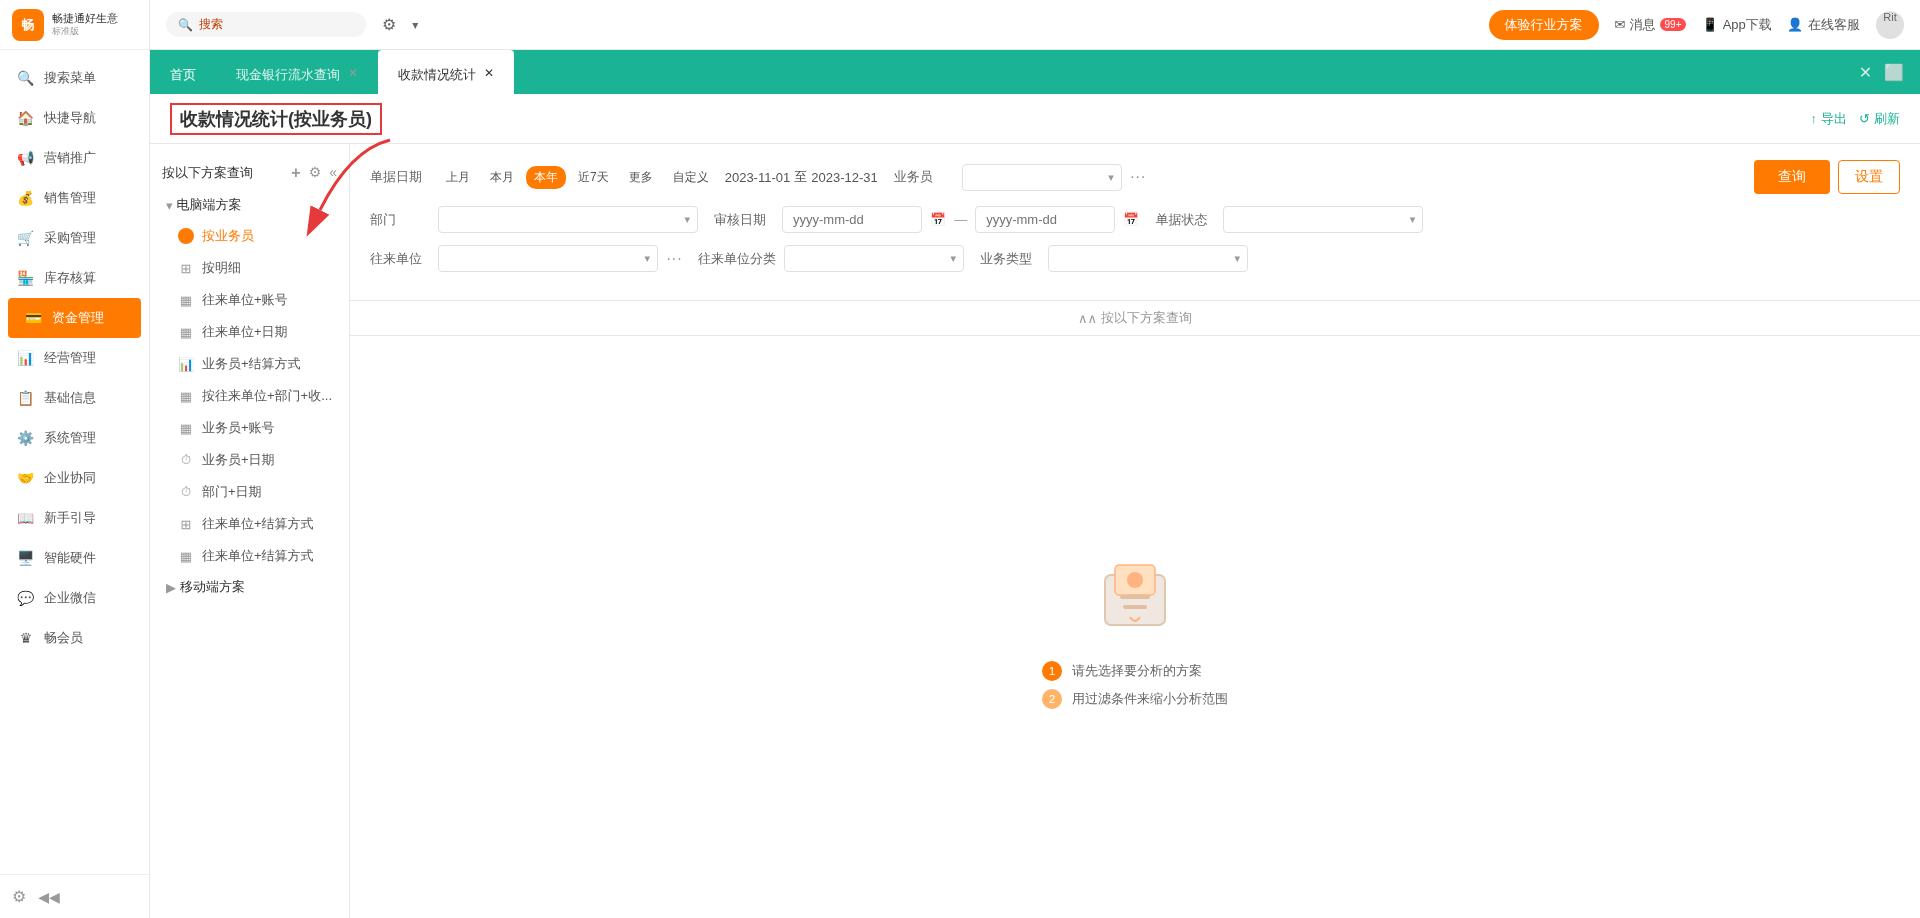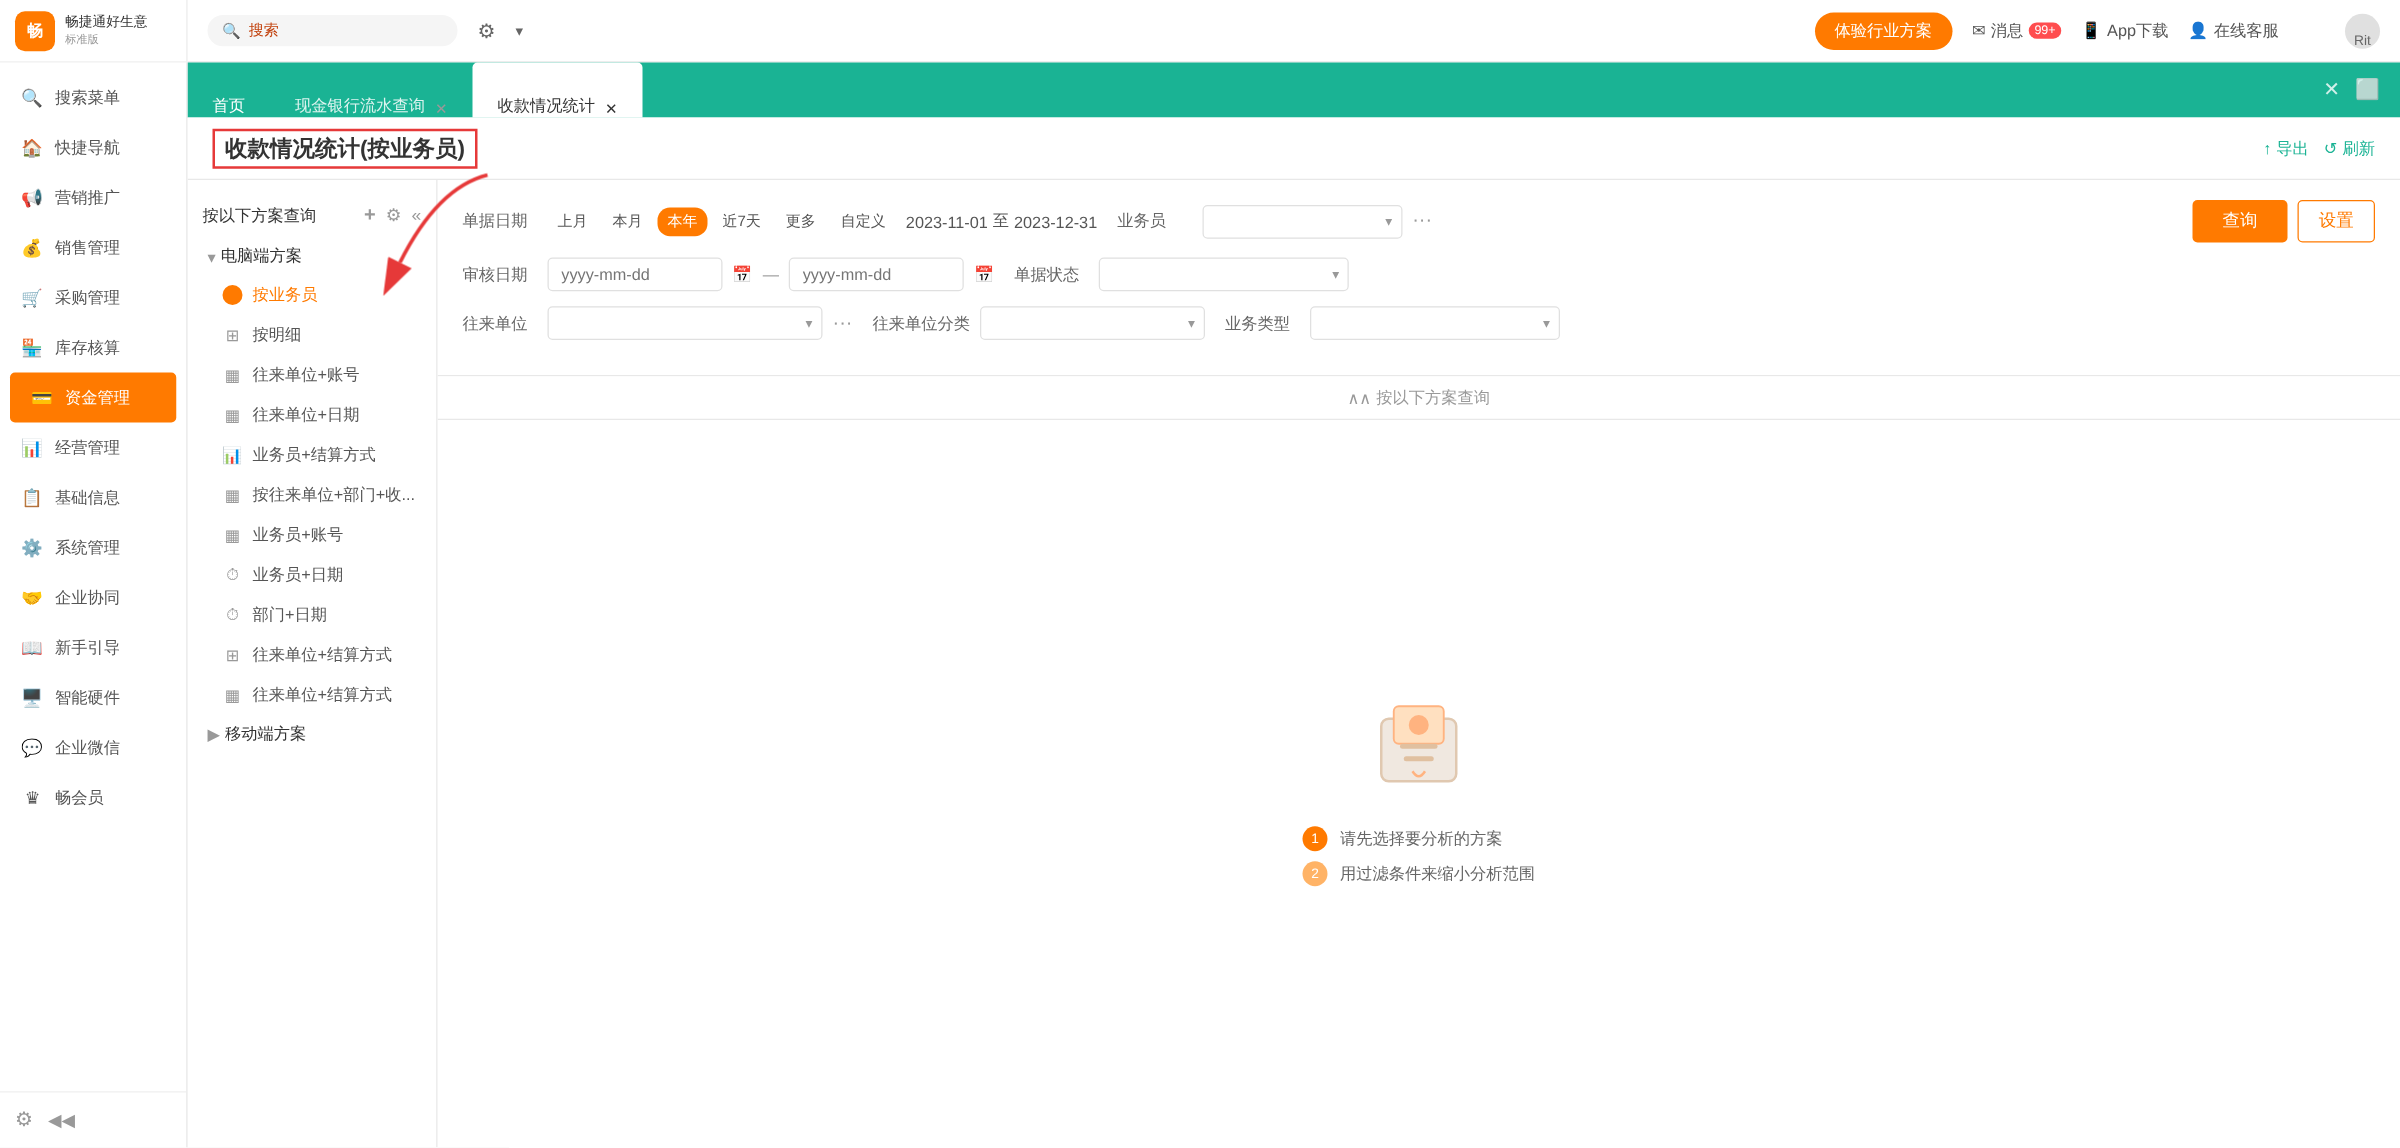--- a/index.html
+++ b/index.html
@@ -24,21 +24,21 @@
     
     .topbar { height: 50px; background: #fff; border-bottom: 1px solid #e8e8e8; display: flex; align-items: center; padding: 0 16px; gap: 16px; }
     .topbar-search { display: flex; align-items: center; background: #f5f5f5; border-radius: 16px; padding: 4px 12px; gap: 6px; color: #999; font-size: 12px; width: 200px; }
     .topbar-spacer { flex: 1; }
     .topbar-btn { display: flex; align-items: center; gap: 4px; color: #555; font-size: 13px; cursor: pointer; }
     .topbar-btn .badge { background: #ff4d4f; color: white; border-radius: 10px; font-size: 10px; padding: 1px 5px; }
     .try-btn { background: #ff7a00; color: white; border-radius: 16px; padding: 6px 16px; font-size: 13px; cursor: pointer; border: none; }
 
     
     .tabbar { height: 44px; background: #1ab394; display: flex; align-items: center; padding: 0; }
-    .tab { height: 44px; display: flex; align-items: flex-end; padding: 0 20px; cursor: pointer; color: rgba(255,255,255,0.85); font-size: 14px; gap: 8px; position: relative; }
+    .tab { height: 44px; display: flex; align-items: flex-start; padding: 16px 20px; cursor: pointer; color: rgba(255,255,255,0.85); font-size: 14px; gap: 8px; position: relative; }
     .tab.home { color: white; }
     .tab.active { background: #fff; color: #333; border-radius: 4px 4px 0 0; }
     .tab-close { font-size: 12px; color: #999; cursor: pointer; }
     .tab-spacer { flex: 1; }
     .tab-window-controls { display: flex; gap: 12px; padding: 0 16px; }
     .window-ctrl { color: rgba(255,255,255,0.8); font-size: 16px; cursor: pointer; }
 
     
     .page-header { height: 50px; background: #fff; border-bottom: 1px solid #e8e8e8; display: flex; align-items: center; padding: 0 20px; position: relative; }
     .page-title { font-size: 18px; font-weight: bold; color: #333; border: 2px solid #e63939; padding: 2px 8px; }
@@ -189,21 +189,21 @@
       <span class="badge">99+</span>
     </div>
     <div class="topbar-btn">
       <span>📱</span>
       <span>App下载</span>
     </div>
     <div class="topbar-btn">
       <span>👤</span>
       <span>在线客服</span>
     </div>
-    <div class="topbar-btn" style="width:28px;height:28px;border-radius:50%;background:#e0e0e0;display:flex;align-items:flex-end;justify-content:center;margin-left:37px;">
+    <div class="topbar-btn" style="width:28px;height:28px;border-radius:50%;background:#e0e0e0;display:flex;align-items:flex-start;justify-content:center;">
       <span style="font-size:11px;color:#666;">Rit</span>
     </div>
   </div>
 
   <div class="tabbar">
     <div class="tab home">
       <span>首页</span>
     </div>
     <div class="tab">
       <span>现金银行流水查询</span>
@@ -334,20 +334,26 @@
             </div>
             <span class="more-dots">···</span>
           </div>
           <div style="margin-left:auto;display:flex;gap:8px;">
             <button class="query-btn">查询</button>
             <button class="set-btn">设置</button>
           </div>
         </div>
 
         <div class="filter-row">
+          <div class="filter-item">
+            <span class="filter-label">部门</span>
+            <div class="filter-select-wrap">
+              <select class="filter-select" style="min-width:260px;"></select>
+            </div>
+          </div>
           <div class="filter-item" style="min-width:300px;">
             <span class="filter-label">审核日期</span>
             <input class="filter-input" type="text" style="width: 120px;" placeholder="yyyy-mm-dd">
             <span style="cursor:pointer;color:#ccc;">📅</span>
             <span class="filter-sep">—</span>
             <input class="filter-input" type="text" style="width: 120px;" placeholder="yyyy-mm-dd">
             <span style="cursor:pointer;color:#ccc;">📅</span>
           </div>
           <div class="filter-item" style="min-width:220px;">
             <span class="filter-label">单据状态</span>

